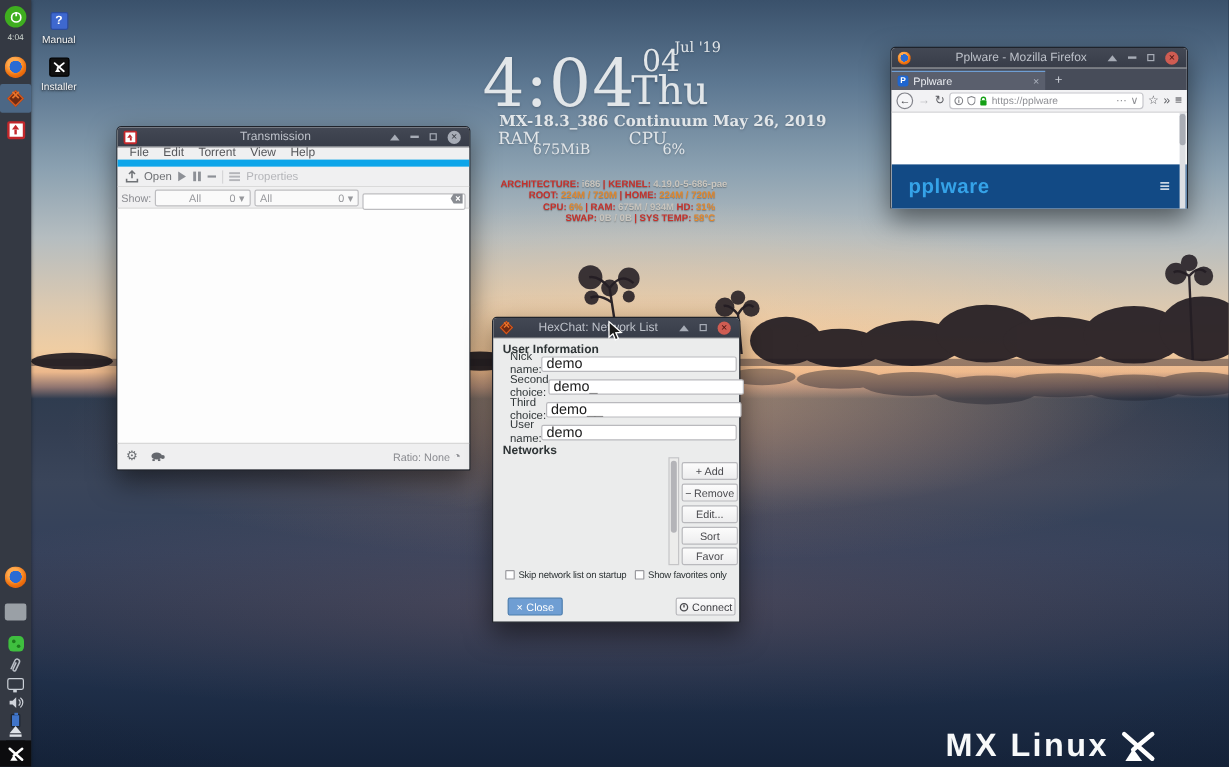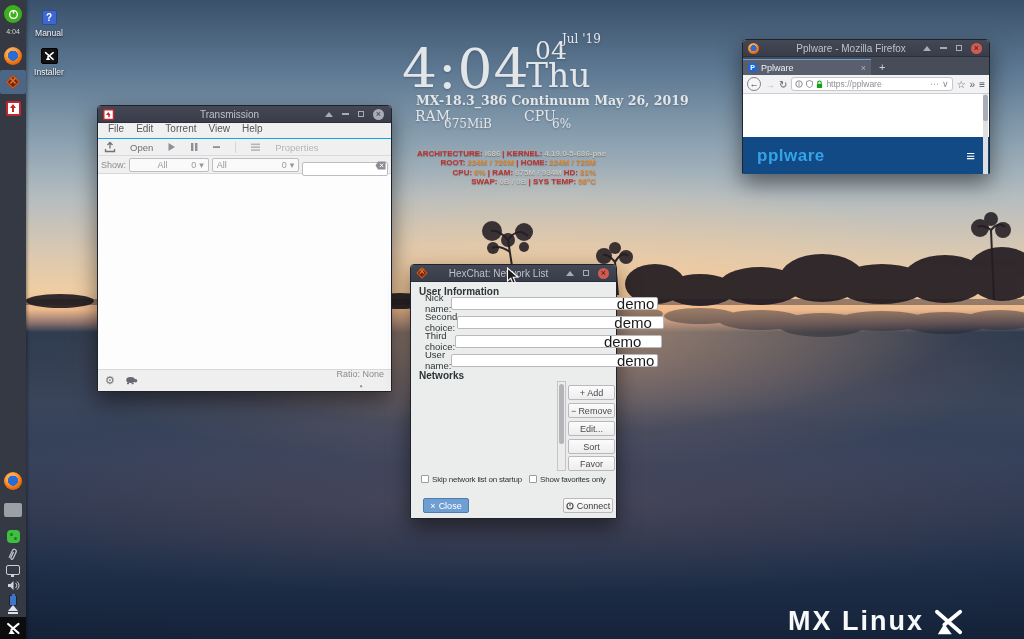--- a/index.html
+++ b/index.html
@@ -69,54 +69,54 @@
              border-bottom:5px solid #a7acb6; }
   .b-min { width:7px; height:2px; background:#a7acb6; }
   .b-max { width:6px; height:6px; border:1.5px solid #a7acb6; }
   .b-close { width:11px; height:11px; border-radius:50%; display:flex; align-items:center;
              justify-content:center; font-size:9px; line-height:1; }
   .b-close.red { background:#cf5c52; color:#4a1511; }
   .b-close.gray { background:#a7acb6; color:#3a3e46; }
 
   
   #tr-win { left:97px; top:105px; width:295px; height:287px; z-index:10; background:#fbfbfb; }
-  .tr-menubar { height:16px; background:#f0f0f1; border-bottom:1px solid #0ea5e9; display:flex;
-                align-items:flex-start; padding:0 4px; }
+  .tr-menubar { height:16px; background:#f0f0f1; border-bottom:6px solid #0ea5e9; display:flex;
+                align-items:flex-end; padding:0 4px; }
   .tr-menubar span { font-size:10px; color:#55565a; padding:0 6px; }
   .tr-toolbar { height:17px; background:#f0f0f1; border-bottom:1px solid #dadada; display:flex;
-                align-items:center; padding:0 6px; gap:14px; }
+                align-items:center; padding:0 6px; gap:4px; }
   .tr-toolbar .tl { font-size:9.5px; color:#6e7074; }
   .tr-toolbar .tl.dis { color:#b4b5b9; }
   .tr-sep { width:1px; height:11px; background:#d6d6d8; }
   .tr-filter { height:18px; background:#f0f0f1; border-bottom:1px solid #d8d8d8; display:flex;
                align-items:center; padding:0 3px; gap:3px; }
   .tr-filter .shw { font-size:9px; color:#8a8b90; }
   .combo { height:14px; background:#fafafa; border:1px solid #bdbdc0; border-radius:2px; display:flex;
            align-items:center; font-size:9px; color:#97989c; padding:0 4px; }
   .combo .cv { flex:1; text-align:center; }
   .combo .cnum { margin-right:3px; }
   .tr-search { position:relative; width:86px; height:14px; }
   .tr-search input { width:100%; height:100%; border:1px solid #bdbdc0; border-radius:2px;
                      background:#fff; font-size:9px; padding:0 14px 0 3px; outline:none; }
   .tr-search svg { position:absolute; right:2px; top:3px; }
   .tr-list { height:195px; background:#fdfdfd; }
   .tr-status { height:22px; background:#efeff0; border-top:1px solid #d8d8d8; display:flex;
                align-items:center; padding:0 7px; gap:10px; }
-  .tr-status .ratio { margin-left:auto; font-size:9px; color:#8a8b90; display:flex; align-items:center; gap:3px;flex-direction:column; }
+  .tr-status .ratio { margin-left:auto; font-size:9px; color:#8a8b90; display:flex; align-items:center; gap:3px; }
   .gear { font-size:11px; color:#6f7276; line-height:1; }
   .pie { font-size:10px; color:#8a8b90; line-height:1; }
 
   
   #hx-win { left:410px; top:264px; width:207px; height:255px; z-index:30; background:#ebecec;
             font-size:10px; color:#2e3436; }
   .hx-h { position:absolute; left:8px; font-weight:bold; font-size:10px; }
   .hx-row { position:absolute; left:14px; right:5px; height:14px; display:flex; align-items:center; }
   .hx-row .fl { width:50px; font-size:9.5px; }
   .hx-row input { flex:1; height:13px; background:#fff; border:1px solid #b9b9bd; border-radius:2px;
-                  font-size:15px; padding:0 3px; outline:none; font-family:"Liberation Sans",sans-serif; color:#1a1a1a;text-align:right; }
+                  font-size:12px; padding:0 3px; outline:none; font-family:"Liberation Sans",sans-serif; color:#1a1a1a; }
   .hx-list { position:absolute; left:8px; top:116px; width:137px; height:90px; background:#fff;
              border:1px solid #b9b9bd; overflow:hidden; }
   .hx-li { height:13.8px; line-height:13.8px; padding-left:4px; font-size:9.5px; color:#2e3436; white-space:nowrap; }
   .hx-li.sel { background:#3f87cf; color:#fff; }
   .hx-li:first-child { margin-top:-7px; }
   .hx-scroll { position:absolute; left:146px; top:116px; width:9px; height:90px; background:#ececeb;
                border:1px solid #c5c5c7; }
   .hx-thumb { position:absolute; left:1px; top:2px; width:5px; height:60px; background:#b4b4b8; border-radius:3px; }
   .hx-btn { position:absolute; left:157px; width:47px; height:15px; background:linear-gradient(#fcfcfc,#ededee);
             border:1px solid #b9b9bd; border-radius:2px; font-size:9px; color:#4a4a4e;

